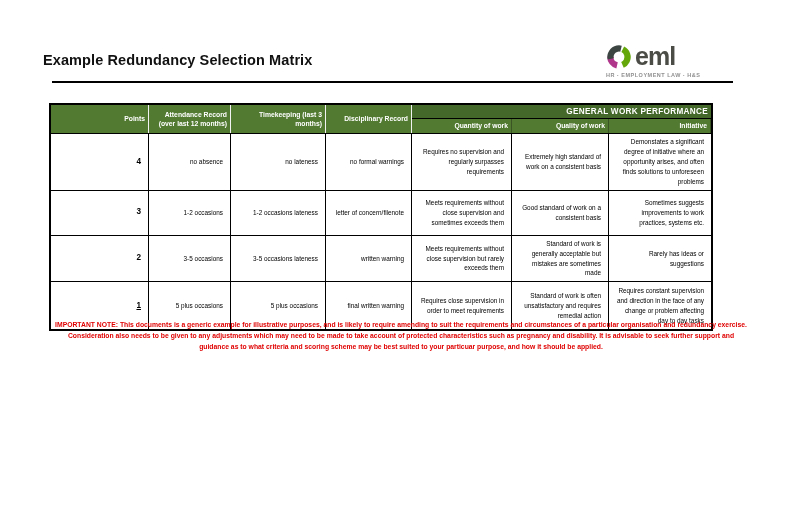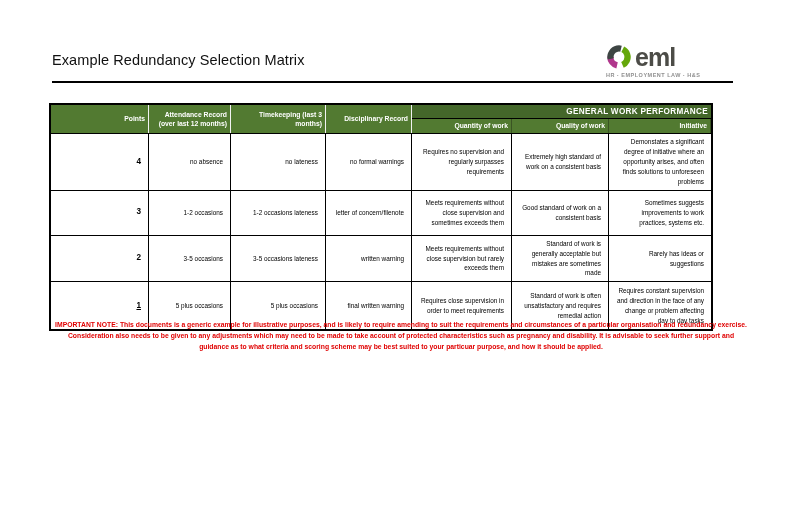--- a/index.html
+++ b/index.html
@@ -7,41 +7,41 @@
   body {
     position: relative;
     background: #ffffff;
     font-family: "Liberation Sans", sans-serif;
     overflow: hidden;
     color: #000;
   }
 
   .doc-title {
     position: absolute;
-    left: 52px; top: 52px;
+    left: 43px; top: 52px;
     font-size: 14.5px;
-    font-weight: normal;
+    font-weight: bold;
     color: #111;
     letter-spacing: 0.1px;
   }
 
   .title-rule {
     position: absolute;
     left: 52px; top: 81px;
     width: 681px; height: 2px;
     background: #000;
   }
 
   
   .logo {
     position: absolute;
     left: 606px; top: 44px;
     width: 110px;
   }
-  .logo-row { display: flex; align-items: center; }
+  .logo-row { display: flex; align-items: flex-start; }
   .logo-icon { width: 26px; height: 26px; }
   .logo-word {
     font-size: 25px;
     font-weight: bold;
     color: #4c4c47;
     letter-spacing: -1px;
     line-height: 1;
     margin-left: 3px;
   }
   .logo-tagline {

